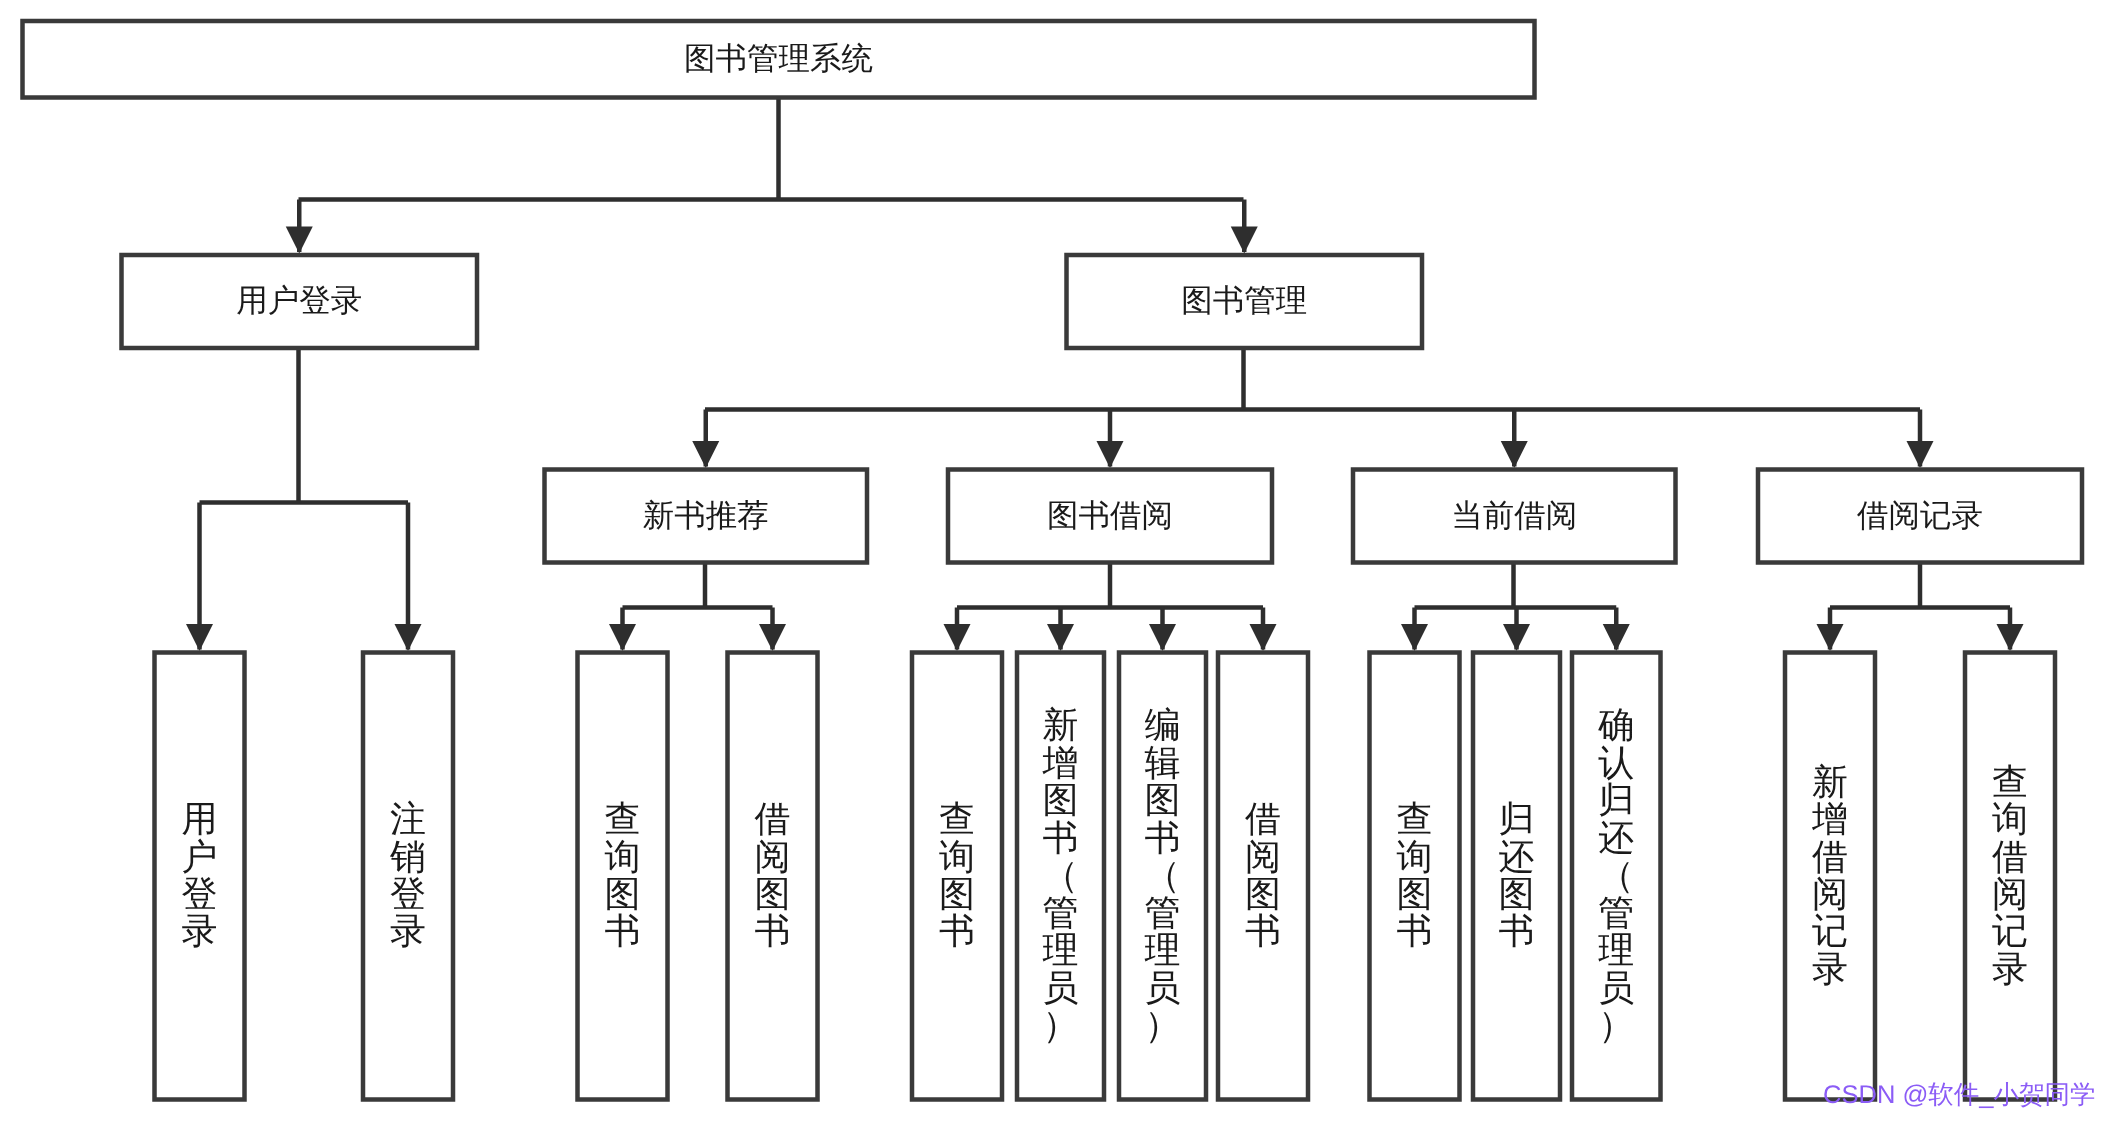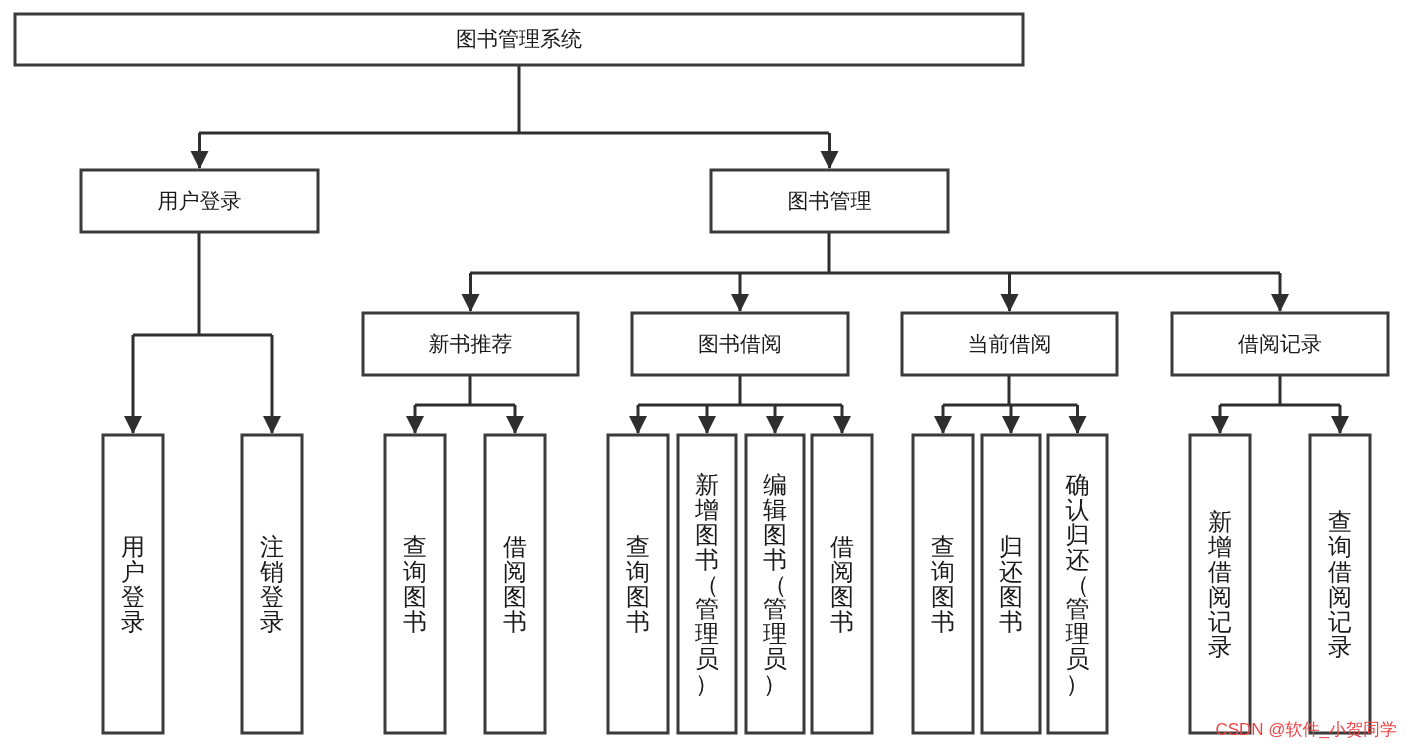--- a/index.html
+++ b/index.html
@@ -40,21 +40,21 @@
   }
   .arrow-head {
     fill: #2e2e2e;
   }
   .watermark {
     position: absolute;
     right: 8px;
     bottom: 6px;
     font-family: "Liberation Sans", "DejaVu Sans", sans-serif;
     font-size: 17px;
-    color: #ef4444;
+    color: #8b5cf6;
     white-space: nowrap;
     user-select: none;
     margin-left: 40px;
   }
 </style>
 </head>
 <body>
 
 <svg id="diagram-root" viewBox="0 0 1405 747">
   <g id="layer-connectors">

